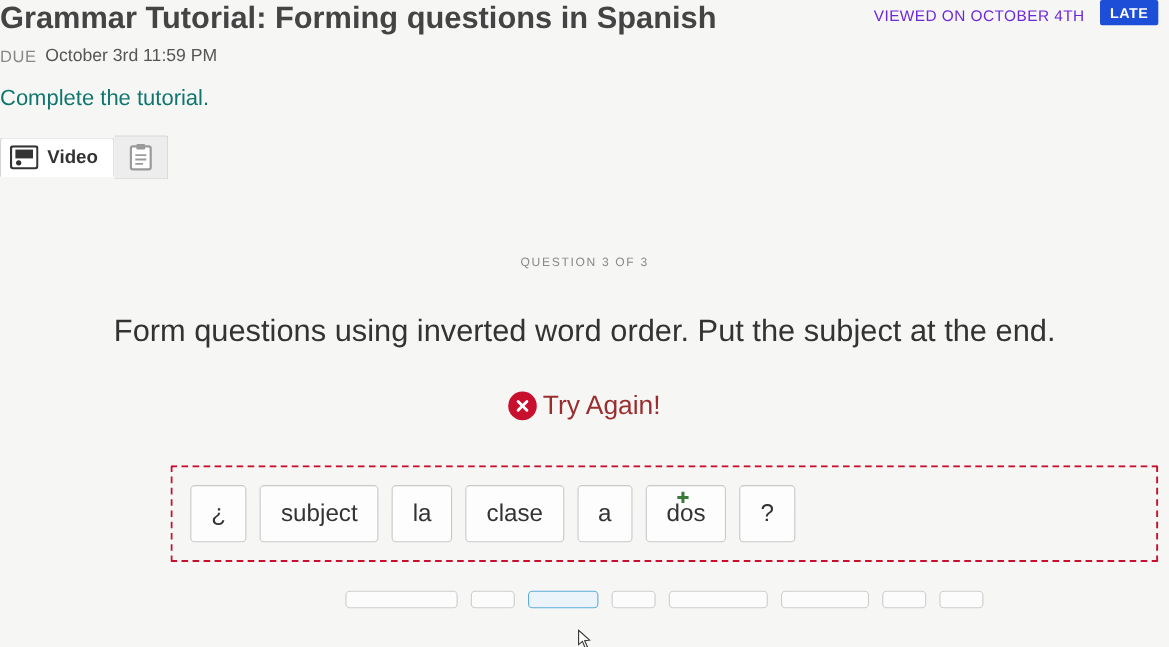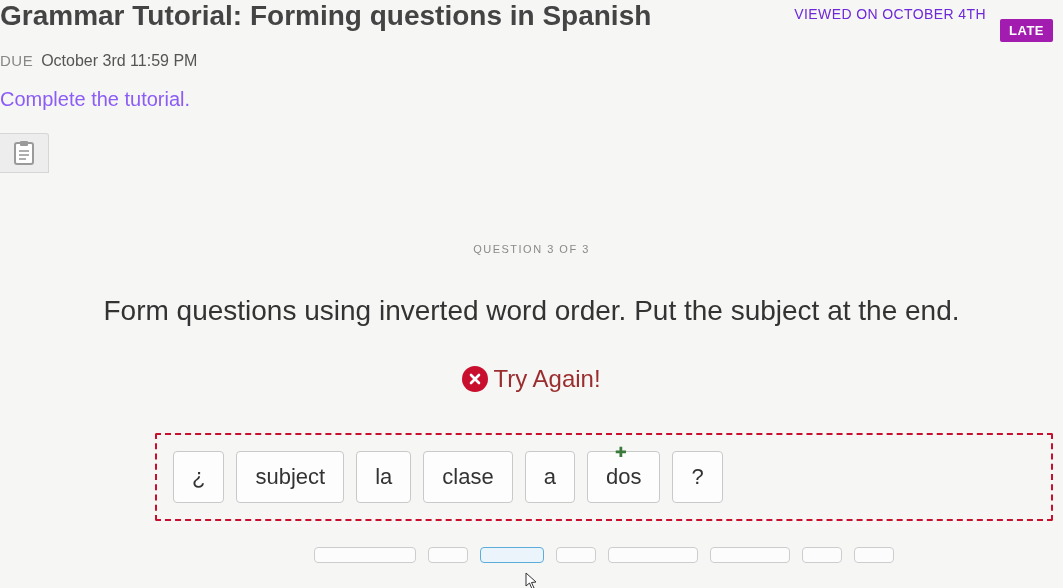--- a/index.html
+++ b/index.html
@@ -26,48 +26,48 @@
       overflow: hidden;
     }
     .viewed {
       font-size: 14px;
       color: #6d28d9;
       letter-spacing: 0.4px;
       margin-top: 6px;
       white-space: nowrap;
     }
     .late-badge {
-      background: #a21caf;
+      background: #1d4ed8;
       color: #fff;
       font-size: 13px;
       font-weight: 600;
       padding: 4px 9px;
       border-radius: 2px;
-      margin-top: 19px;
+      margin-top: 0;
       letter-spacing: 0.5px;
     }
     .due-row {
       display: flex;
-      align-items: flex-start;
+      align-items: center;
       gap: 8px;
       margin-top: 10px;
       padding-left: 0;
     }
     .due-label {
       font-size: 15px;
       color: #888;
       letter-spacing: 0.5px;
     }
     .due-value {
       font-size: 16px;
       color: #555;
     }
     .instructions {
       font-size: 20px;
-      color: #8b5cf6;
+      color: #0f766e;
       margin-top: 18px;
     }
     .tabs {
       display: flex;
       align-items: center;
       margin-top: 22px;
       gap: 0;
     }
     .tab {
       display: flex;
@@ -187,20 +187,30 @@
 </div>
 
 <div class="due-row">
   <div class="due-label">DUE</div>
   <div class="due-value">October 3rd 11:59 PM</div>
 </div>
 
 <div class="instructions">Complete the tutorial.</div>
 
 <div class="tabs">
+  <div class="tab video">
+    <span class="icon-video">
+      <svg width="26" height="22" viewBox="0 0 26 22">
+        <rect x="1" y="1" width="24" height="20" rx="2" fill="none" stroke="#333" stroke-width="2"></rect>
+        <circle cx="8" cy="16" r="2.4" fill="#333"></circle>
+        <rect x="5" y="4" width="16" height="8" fill="#333"></rect>
+      </svg>
+    </span>
+    <span>Video</span>
+  </div>
   <div class="tab activity">
     <span class="icon-activity">
       <svg width="24" height="26" viewBox="0 0 24 26">
         <rect x="3" y="3" width="18" height="21" rx="2" fill="#fff" stroke="#9a9a9a" stroke-width="2"></rect>
         <rect x="8" y="1" width="8" height="5" rx="1" fill="#9a9a9a"></rect>
         <line x1="7" y1="11" x2="17" y2="11" stroke="#9a9a9a" stroke-width="1.6"></line>
         <line x1="7" y1="15" x2="17" y2="15" stroke="#9a9a9a" stroke-width="1.6"></line>
         <line x1="7" y1="19" x2="14" y2="19" stroke="#9a9a9a" stroke-width="1.6"></line>
       </svg>
     </span>

